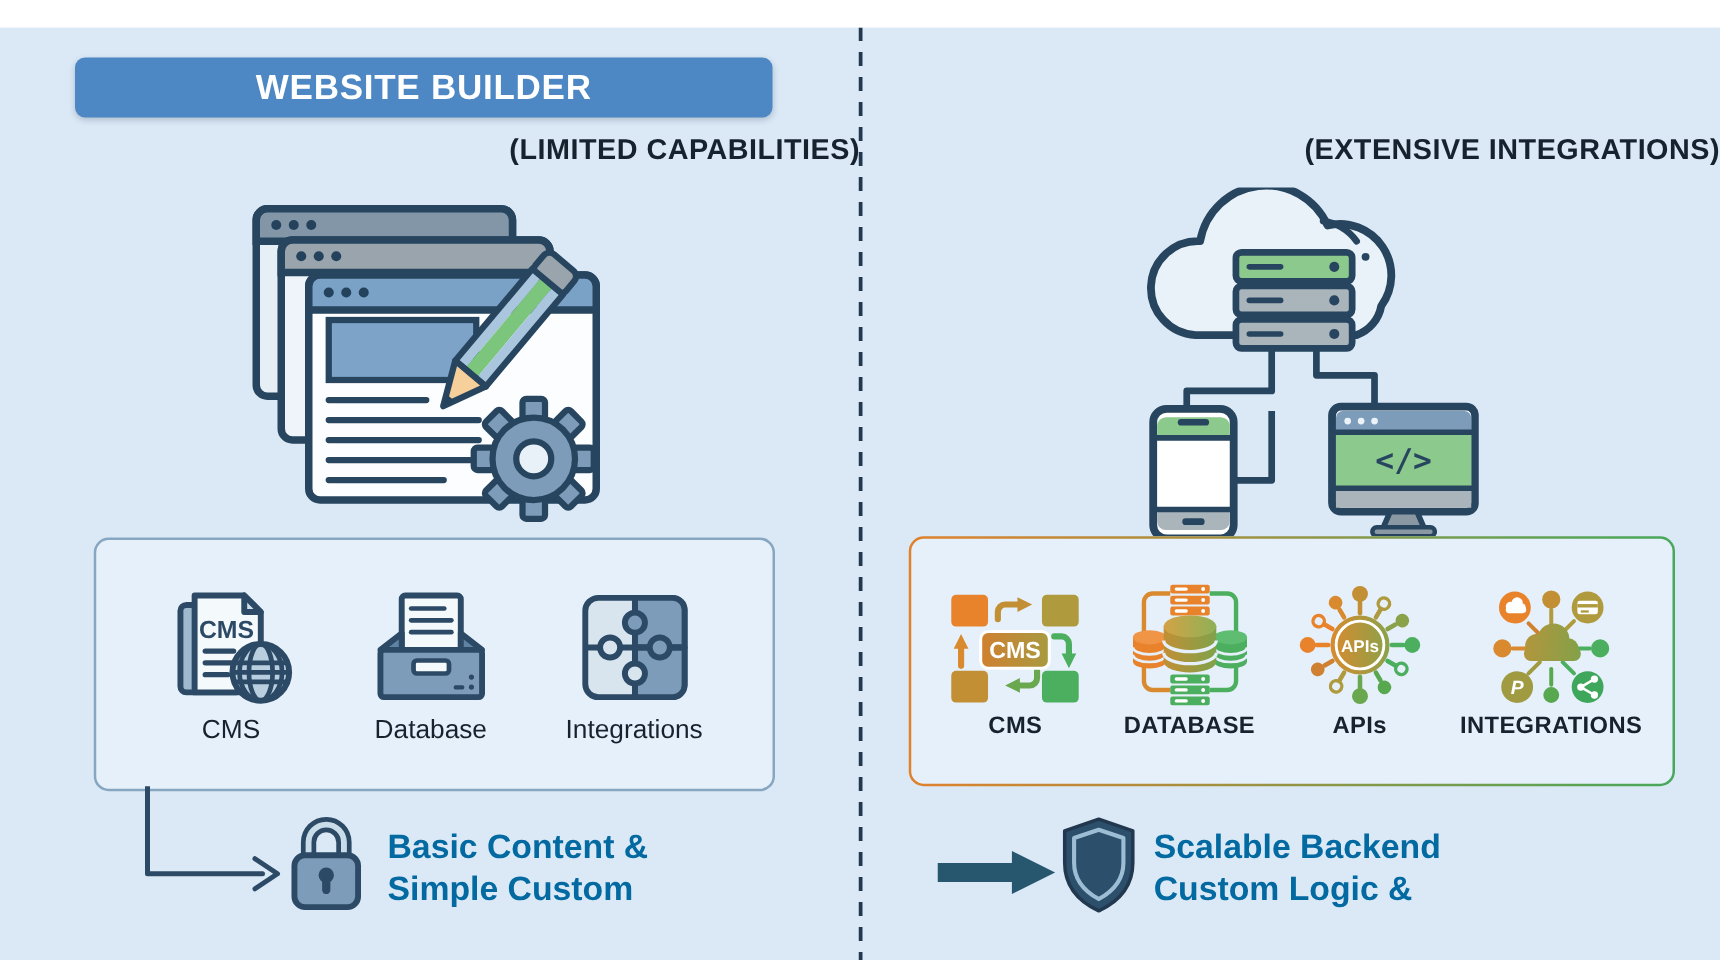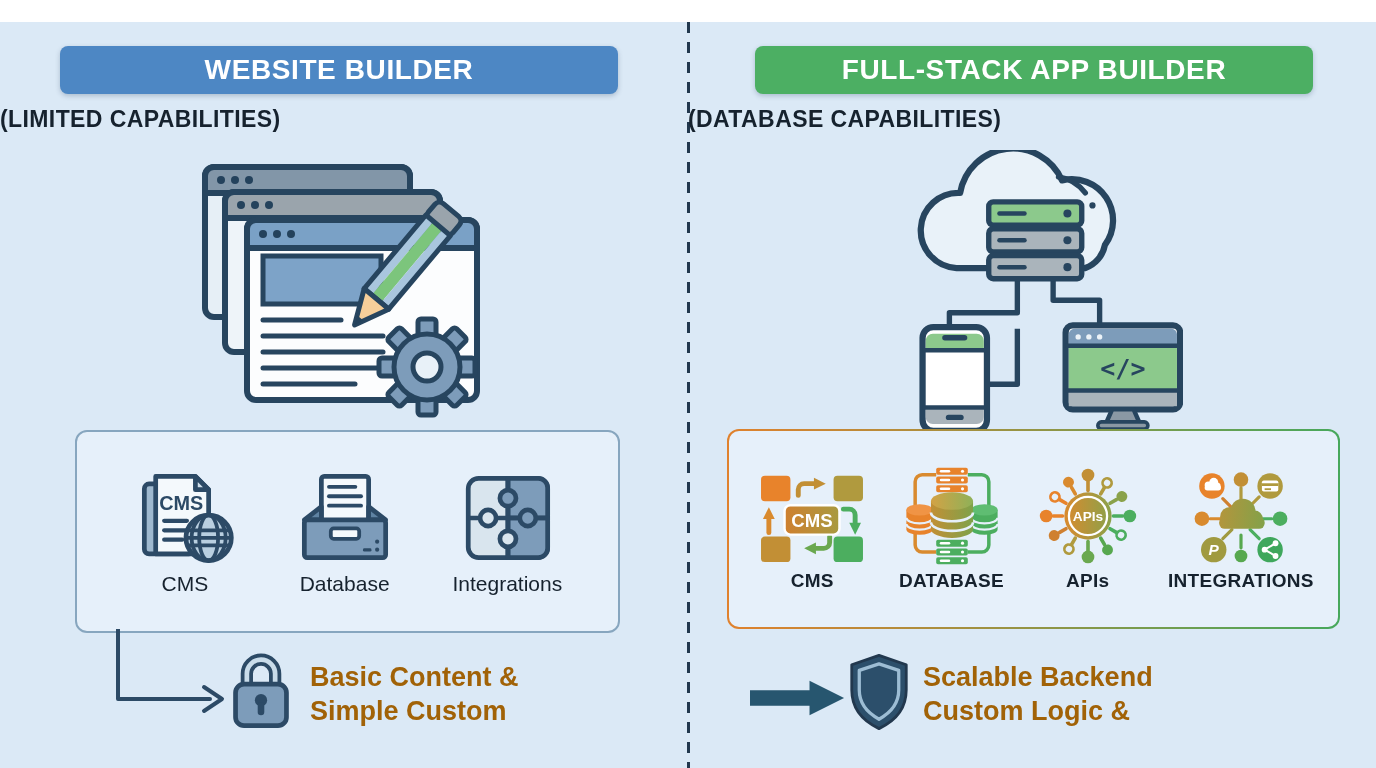--- a/index.html
+++ b/index.html
@@ -8,33 +8,33 @@
   .panel{position:absolute;top:0;width:688px;height:768px;}
   .panel-left{left:0;}
   .panel-right{left:688px;}
   .divider{position:absolute;left:687px;top:0;width:3px;height:768px;
     background:repeating-linear-gradient(to bottom,#22384e 0 11px,transparent 11px 20px);}
   .banner{position:absolute;top:24px;height:48px;width:558px;border-radius:8px;
     display:flex;align-items:center;justify-content:center;color:#ffffff;
     font-size:28px;font-weight:bold;letter-spacing:.6px;box-shadow:0 2px 5px rgba(30,60,90,.25);}
   .banner-blue{left:60px;background:#4d87c4;}
   .banner-green{left:67px;background:#4caf63;}
-  .subtitle{position:absolute;top:84px;left:0;width:100%;text-align:left;
+  .subtitle{position:absolute;top:84px;left:0;width:100%;text-align:right;
     color:#16222e;font-size:23px;font-weight:bold;letter-spacing:.4px;}
   .cap-box{position:absolute;display:flex;align-items:center;justify-content:space-evenly;}
   .cap-box-left{left:75px;top:408px;width:541px;height:199px;background:#e6f0fa;
     border:2px solid #87a6bf;border-radius:12px;}
   .grad-border{position:absolute;left:39px;top:407px;width:613px;height:200px;
     border-radius:12px;background:linear-gradient(90deg,#e0812d,#47a85c);padding:0;box-sizing:border-box;}
   .grad-inner{position:absolute;left:2px;top:2px;right:2px;bottom:2px;background:#e6f0fa;
     border-radius:10px;display:flex;align-items:center;justify-content:space-evenly;}
   .cap-item{display:flex;flex-direction:column;align-items:center;}
   .cap-label{color:#16222e;font-size:21px;font-weight:500;margin-top:4px;}
   .cap-label-caps{color:#16222e;font-size:19px;font-weight:bold;letter-spacing:.3px;margin-top:4px;}
-  .footer-text{position:absolute;color:#a16207;font-size:27px;font-weight:600;line-height:34px;}
+  .footer-text{position:absolute;color:#0369a1;font-size:27px;font-weight:600;line-height:34px;}
   .abs{position:absolute;}
   svg{display:block;}
 </style>
 </head>
 <body>
 
 <div class="canvas">
 
   <div class="panel panel-left">
 
@@ -186,24 +186,21 @@
     <div class="footer-text" style="left:310px;top:638px;">
       <div>Basic Content &amp;</div>
       <div>Simple Custom</div>
     </div>
   </div>
 
   <div class="divider"></div>
 
   <div class="panel panel-right">
 
-    <div class="banner banner-green">
-      <span>FULL-STACK APP BUILDER</span>
-    </div>
-    <div class="subtitle">(DATABASE CAPABILITIES)</div>
+    <div class="subtitle">(EXTENSIVE INTEGRATIONS)</div>
 
     <svg class="abs" style="left:195px;top:128px;" width="300" height="279" viewBox="0 0 335 312">
       <g>
         <path d="M82 132 a42 42 0 0 1 4-84 a60 60 0 0 1 114-14 a46 46 0 0 1 48 72 a34 34 0 0 1 -22 26 l-144 0 z" fill="#e9f2f9" stroke="#27455f" stroke-width="7" stroke-linejoin="round"></path>
         <path d="M196 30 a46 46 0 0 1 30 18" fill="none" stroke="#27455f" stroke-width="6" stroke-linecap="round"></path>
         <circle cx="234" cy="62" r="3.5" fill="#27455f"></circle>
       </g>
       <g stroke="#27455f" stroke-width="6" fill="none" stroke-linejoin="round">
         <path d="M150 146 v36 h-76 v16"></path>
         <path d="M190 146 v22 h52 v28"></path>

